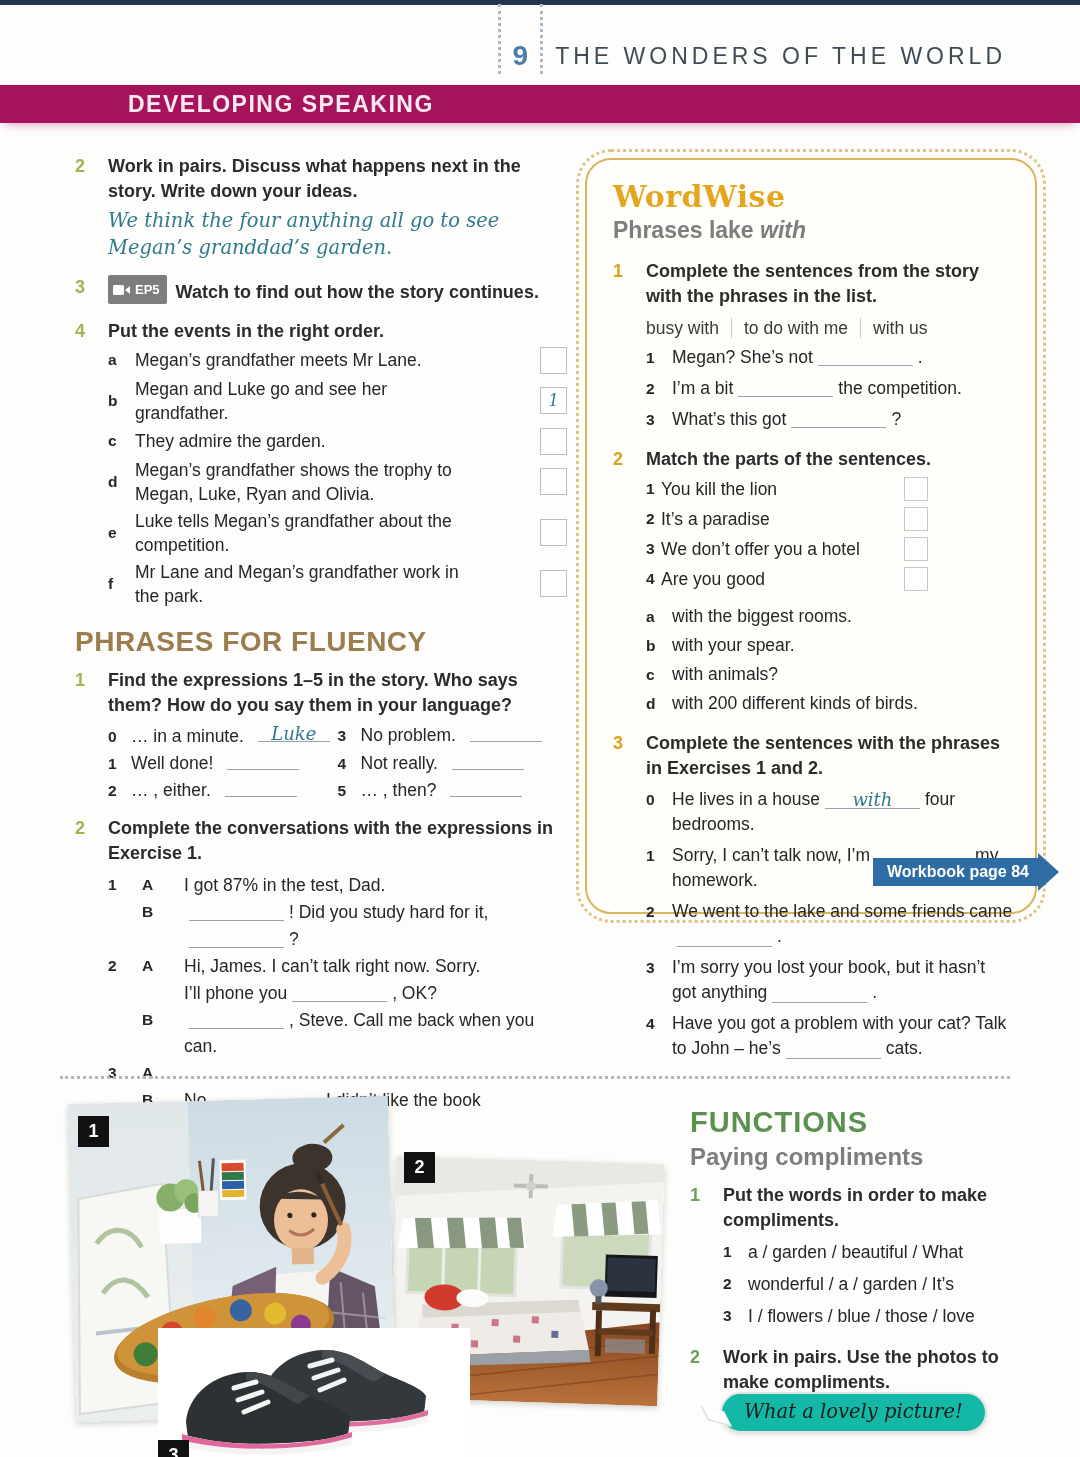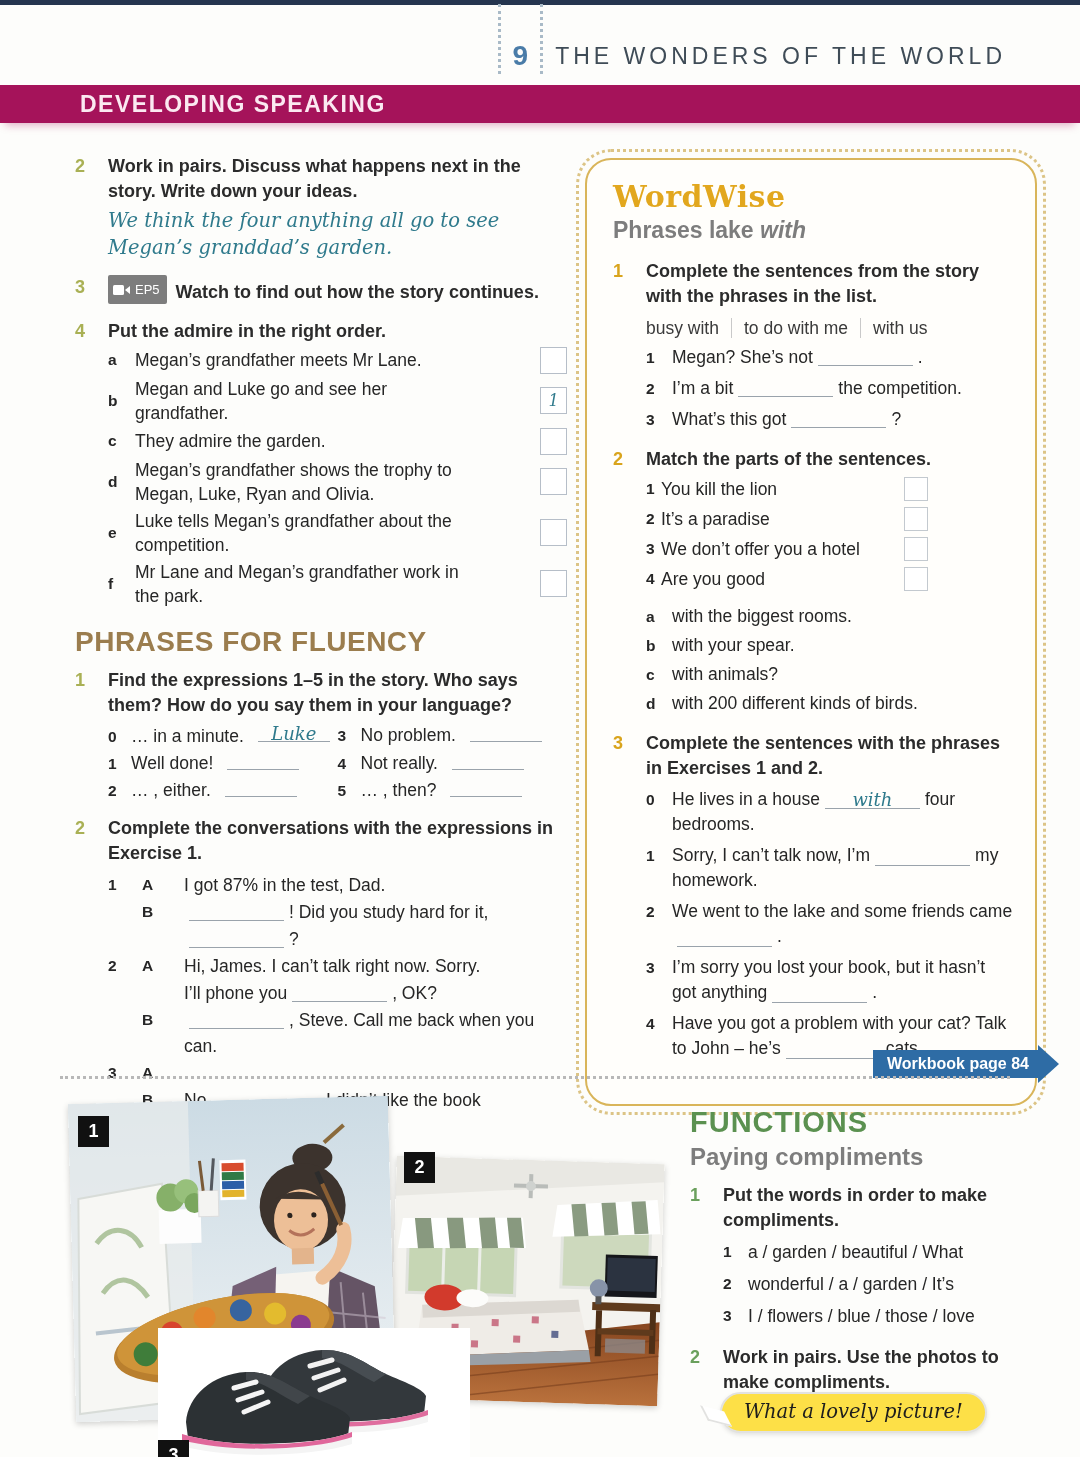--- a/index.html
+++ b/index.html
@@ -8,36 +8,36 @@
   .top-rule{position:absolute;top:0;left:0;width:100%;height:5px;background:#25354f;}
 
   
   .unit-header{position:absolute;top:4px;right:74px;height:70px;display:flex;align-items:flex-end;gap:12px;}
   .vdots{border-left:3px dotted #a9bac7;height:70px;width:0;}
   .unit-num{font-size:28px;font-weight:700;color:#4a7ca8;line-height:1;padding-bottom:4px;}
   .unit-title{margin:0;font-size:23px;font-weight:400;color:#3f4c57;letter-spacing:4px;line-height:1;padding-bottom:6px;white-space:nowrap;}
 
   
   .banner{position:absolute;top:85px;left:0;width:100%;height:38px;background:#a5135a;display:flex;align-items:center;box-shadow:0 7px 9px -5px rgba(165,19,90,0.35);}
-  .banner span{color:#fbe9f1;font-size:23px;font-weight:700;letter-spacing:1.5px;padding-left:80px;}
+  .banner span{color:#fbe9f1;font-size:23px;font-weight:700;letter-spacing:1.5px;padding-left:80px;margin-left:48px;}
 
   
   .ex{display:flex;gap:13px;margin-top:14px;}
   .exnum{flex:none;width:20px;font-weight:700;font-size:18px;line-height:25px;}
   .olive{color:#a9b054;}
   .gold{color:#d9a41c;}
   .green{color:#6aa05c;}
   .exbody{flex:1;min-width:0;}
   .exhead{margin:0;font-weight:700;font-size:18px;line-height:25px;color:#2b2b2b;}
   .hw{font-family:"DejaVu Serif",serif;font-style:italic;color:#2f7a8c;}
   .handwriting{margin:3px 0 0;font-family:"DejaVu Serif",serif;font-style:italic;color:#2f7a8c;font-size:19.5px;line-height:27px;}
 
   
   .col-left{position:absolute;left:75px;top:140px;width:492px;}
-  .ep-badge{display:inline-flex;align-items:center;gap:5px;background:#7d7d7d;color:#fff;border-radius:2px;padding:2px 7px 2px 5px;font-size:13px;font-weight:400;margin-right:9px;vertical-align:2px;}
+  .ep-badge{display:inline-flex;align-items:center;gap:5px;background:#7d7d7d;color:#fff;border-radius:2px;padding:2px 7px 2px 5px;font-size:13px;font-weight:700;margin-right:9px;vertical-align:2px;}
   .event{display:flex;align-items:center;gap:10px;margin-top:3px;}
   .evletter{flex:none;width:17px;font-weight:700;font-size:15.5px;}
   .evtext{font-size:17.5px;line-height:24px;max-width:336px;}
   .evbox{flex:none;margin-left:auto;width:25px;height:25px;border:1.5px solid #b6bec8;background:#fff;display:flex;align-items:center;justify-content:center;}
   .evbox .hw{font-size:16px;}
 
   .pff-heading{margin:18px 0 0;font-size:28px;font-weight:700;color:#9b7d4e;letter-spacing:0.5px;}
 
   .flu-grid{display:grid;grid-template-columns:1fr 1fr;margin-top:4px;}
   .flu-cell{display:flex;align-items:baseline;gap:9px;line-height:27px;font-size:17.5px;}
@@ -46,21 +46,21 @@
   .blank-s{width:72px;}
   .blank-m{width:95px;}
   .blank .hw{font-size:18px;display:inline-block;transform:translateY(-2px);}
 
   .cline{display:flex;margin-top:1px;line-height:26px;font-size:17.5px;}
   .cnum{flex:none;width:34px;font-weight:700;font-size:15.5px;}
   .csp{flex:none;width:42px;font-weight:700;font-size:15.5px;}
   .ctext{flex:1;min-width:0;}
 
   
-  .ww{position:absolute;left:585px;top:158px;width:452px;height:948px;box-sizing:border-box;background:#fffefb;border:2.5px solid #d9b55a;border-radius:26px;outline:3.5px dotted #dcc486;outline-offset:6px;padding:20px 22px 20px 26px;}
+  .ww{position:absolute;left:585px;top:158px;width:452px;height:756px;box-sizing:border-box;background:#fffefb;border:2.5px solid #d9b55a;border-radius:26px;outline:3.5px dotted #dcc486;outline-offset:6px;padding:20px 22px 20px 26px;}
   .ww-title{margin:0;font-family:"DejaVu Serif",serif;font-size:30px;font-weight:700;color:#e2a71e;letter-spacing:0.5px;line-height:1.15;}
   .ww-sub{margin:2px 0 0;font-size:23px;font-weight:700;color:#7d7d7d;}
   .ww-sub .it{font-style:italic;font-weight:600;}
   .wwex{display:flex;gap:13px;margin-top:15px;}
   .wwex .exhead{font-size:18px;line-height:25px;}
   .wordlist{margin-top:9px;font-size:17.5px;color:#3a3a3a;}
   .wl{padding:0 12px;border-right:1.5px solid #c9c9c9;}
   .wl:first-child{padding-left:0;}
   .wl.last{border-right:none;}
   .wwitem{display:flex;gap:11px;margin-top:6px;font-size:17.5px;line-height:25px;}
@@ -88,21 +88,21 @@
   .label3{left:158px;top:1440px;}
 
   
   .fn{position:absolute;left:690px;top:1106px;width:338px;}
   .fn-h1{margin:0;font-size:29px;font-weight:700;color:#5b9150;letter-spacing:1px;}
   .fn-h2{margin:4px 0 0;font-size:24px;font-weight:700;color:#7d7d7d;}
   .fn .ex{margin-top:12px;}
   .fnitem{display:flex;gap:12px;margin-top:6px;font-size:17.5px;line-height:26px;}
   .fninum{flex:none;width:13px;font-weight:700;font-size:15.5px;}
 
-  .bubble{position:absolute;left:720px;top:1392px;z-index:5;background:#fde047;border:2px solid #e2e2e0;border-radius:22px;padding:6px 22px 8px;box-shadow:0 2px 4px rgba(0,0,0,0.1);}
+  .bubble{position:absolute;left:720px;top:1392px;z-index:5;background:#14b8a6;border:2px solid #e2e2e0;border-radius:22px;padding:6px 22px 8px;box-shadow:0 2px 4px rgba(0,0,0,0.1);}
   .bubble span{font-family:"DejaVu Serif",serif;font-style:italic;font-size:19.5px;color:#1d1d1d;white-space:nowrap;}
   .bubble-tail{position:absolute;left:-16px;top:14px;width:18px;height:14px;background:#fff;border-left:2px solid #e2e2e0;border-bottom:2px solid #e2e2e0;transform:skewX(40deg) rotate(18deg);}
 </style>
 </head>
 <body>
 
 <div class="page">
   <div class="top-rule"></div>
 
   <header class="unit-header">
@@ -135,21 +135,21 @@
                 <polygon points="12,6 17,2 17,10" fill="#fff"></polygon>
               </svg>
               <span>EP5</span>
             </span><span>Watch to find out how the story continues.</span></p>
       </div>
     </div>
 
     <div class="ex">
       <span class="exnum olive">4</span>
       <div class="exbody">
-        <p class="exhead">Put the admire in the right order.</p>
+        <p class="exhead">Put the events in the right order.</p>
         <div class="event">
           <span class="evletter">a</span>
           <span class="evtext">Megan’s grandfather meets Mr Lane.</span>
           <span class="evbox">
               <span class="hw"></span>
             </span>
         </div>
         <div class="event">
           <span class="evletter">b</span>
           <span class="evtext">Megan and Luke go and see her grandfather.</span>

